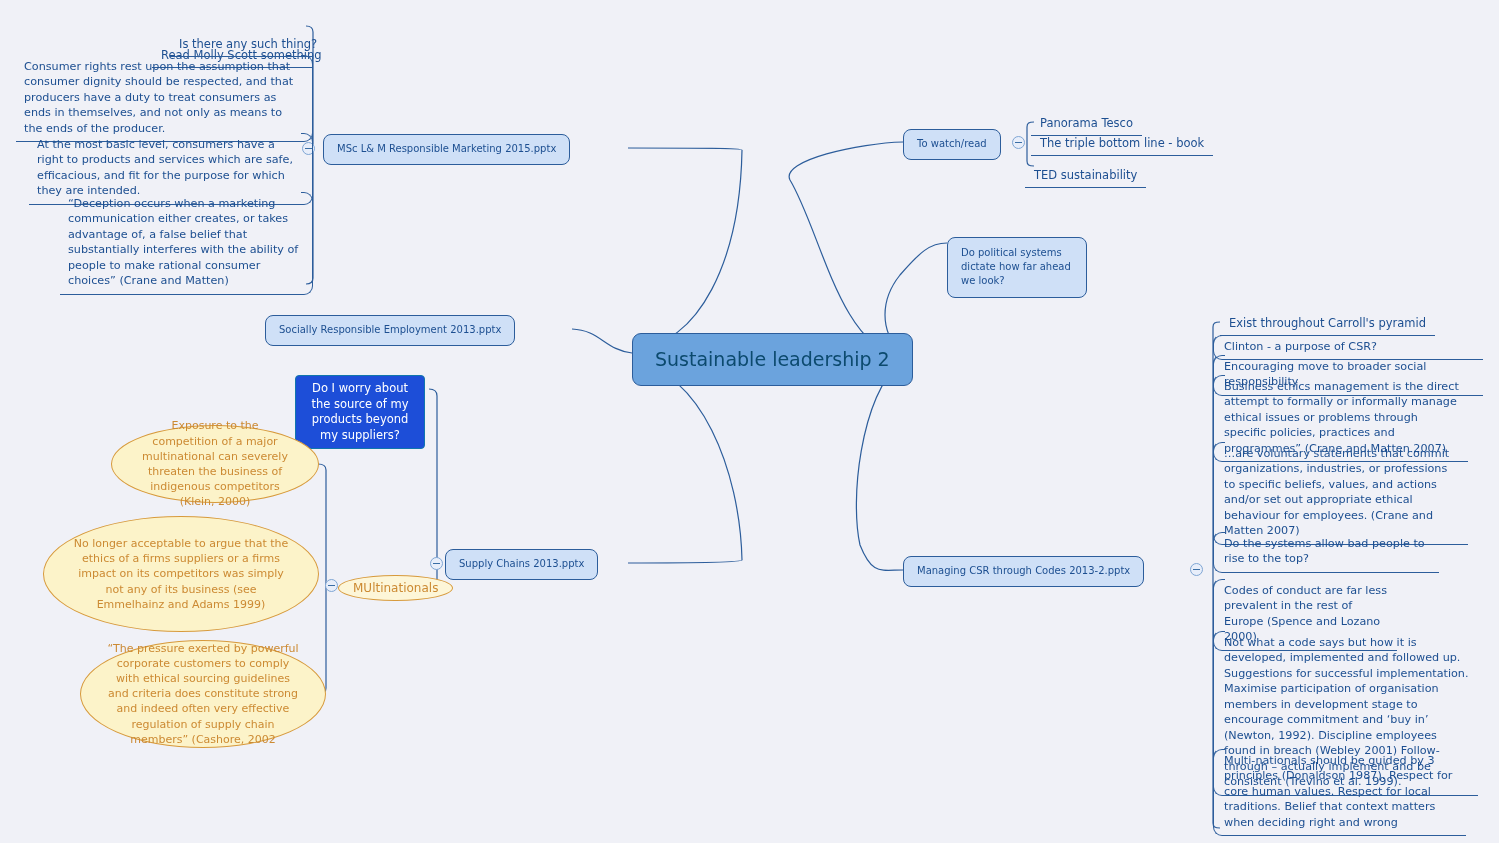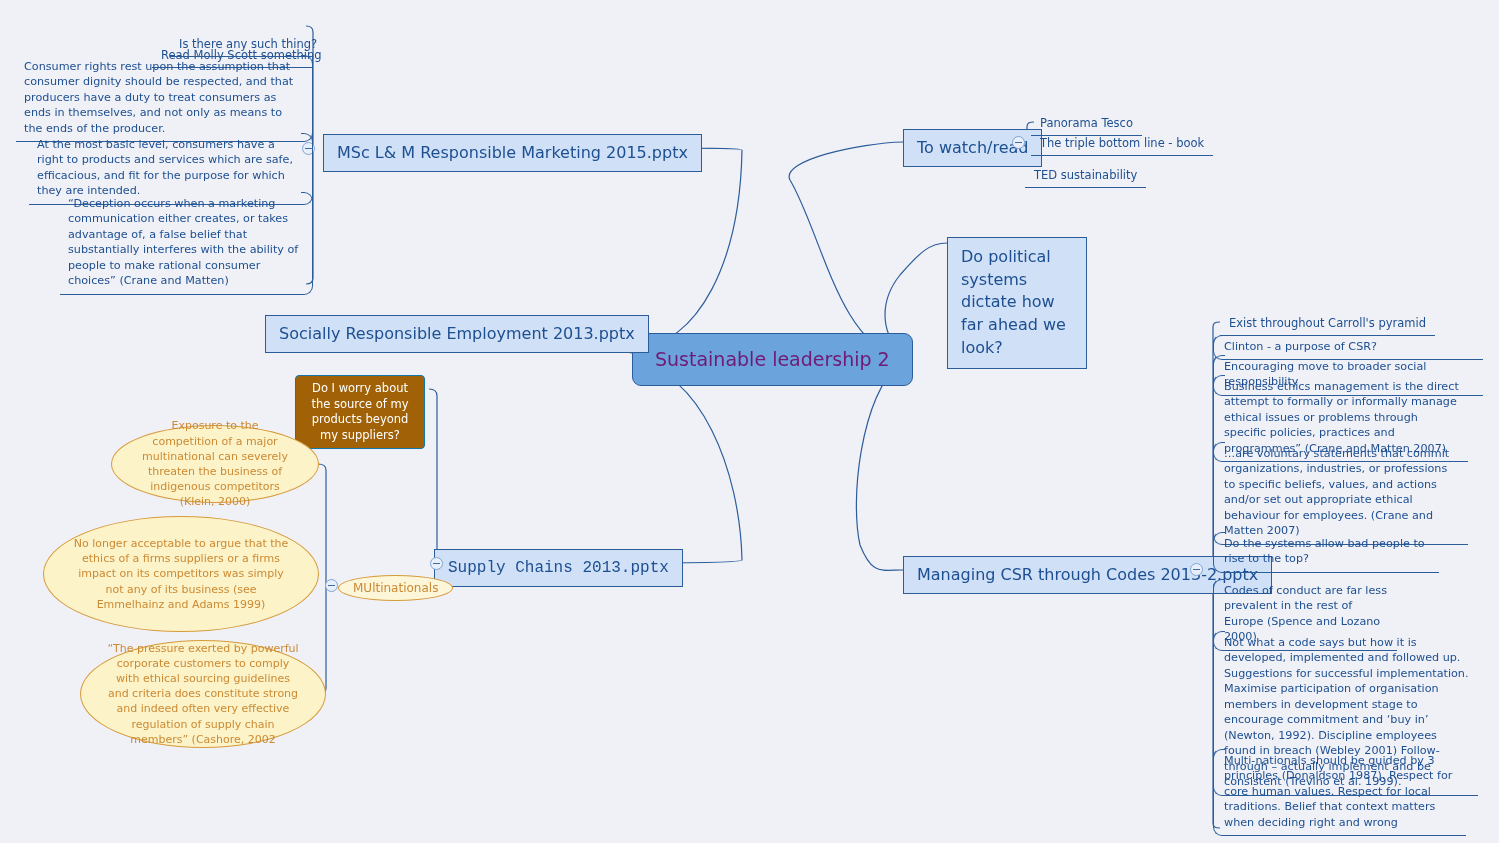--- a/index.html
+++ b/index.html
@@ -16,43 +16,43 @@
   svg.edges{position:absolute;left:0;top:0;width:1499px;height:843px;pointer-events:none;}
 
   
   .node{position:absolute;box-sizing:border-box;}
 
   
   .root{
     background:#6ba3dd;
     border:1.6px solid #2c5d9b;
     border-radius:9px;
-    color:#701a75;
+    color:#0c4a6e;
     font-size:19px;
     padding:14px 22px;
     line-height:1.2;
     white-space:nowrap;
   }
 
   
   .mainbox{
     background:#cfe0f7;
     border:1.4px solid #2c5d9b;
-    border-radius:0;
-    color:#1d4f91;
-    font-size:16px;
+    border-radius:8px;
+    color:#1d4f91;
+    font-size:10px;
     padding:8px 13px;
     line-height:1.25;
     white-space:nowrap;
   }
   .mainbox.wrap{white-space:normal;line-height:1.42;margin-top:34px;}
 
   
   .hotbox{
-    background:#a16207;
+    background:#1d4ed8;
     border:1px solid #1076ad;
     border-radius:4px;
     color:#ffffff;
     font-size:11.5px;
     padding:5px 9px;
     line-height:1.35;
     text-align:center;
   }
 
   
@@ -202,21 +202,21 @@
   <div class="node uline" style="left:170px;top:35px;width:142px;text-align:center;">Is there any such thing?</div>
 
   <div class="node brk-r" style="left:16px;top:55px;width:297px;">Consumer rights  rest upon the assumption that consumer dignity should be respected, and that producers have a duty to treat consumers as ends in themselves, and not only as means to the ends of the producer.</div>
 
   <div class="node brk-r" style="left:29px;top:133px;width:284px;">At the most basic level, consumers have a right to products and services which are safe, efficacious, and fit for the purpose for which they are intended.</div>
 
   <div class="node brk-r" style="left:60px;top:192px;width:253px;">“Deception occurs when a marketing communication either creates, or takes advantage of, a false belief that substantially interferes with the ability of people to make rational consumer choices” (Crane and Matten)</div>
 
   <div class="node mainbox" style="left:265px;top:315px;">Socially Responsible Employment 2013.pptx</div>
 
-  <div class="node mainbox" style="left:434px;top:549px;font-family:Liberation Mono, monospace;">Supply Chains 2013.pptx</div>
+  <div class="node mainbox" style="left:445px;top:549px;">Supply Chains 2013.pptx</div>
   <div class="toggle" style="left:430px;top:557px;"></div>
 
   <div class="node hotbox" style="left:295px;top:375px;width:130px;">Do I worry about the source of my products beyond my suppliers?</div>
 
   <div class="node pill" style="left:338px;top:575px;">MUltinationals</div>
   <div class="toggle" style="left:325px;top:579px;"></div>
 
   <div class="node ellipse" style="left:111px;top:425px;width:208px;height:78px;">
     <span>Exposure to the competition of a major multinational can severely threaten the business of indigenous competitors (Klein, 2000)</span>
   </div>

